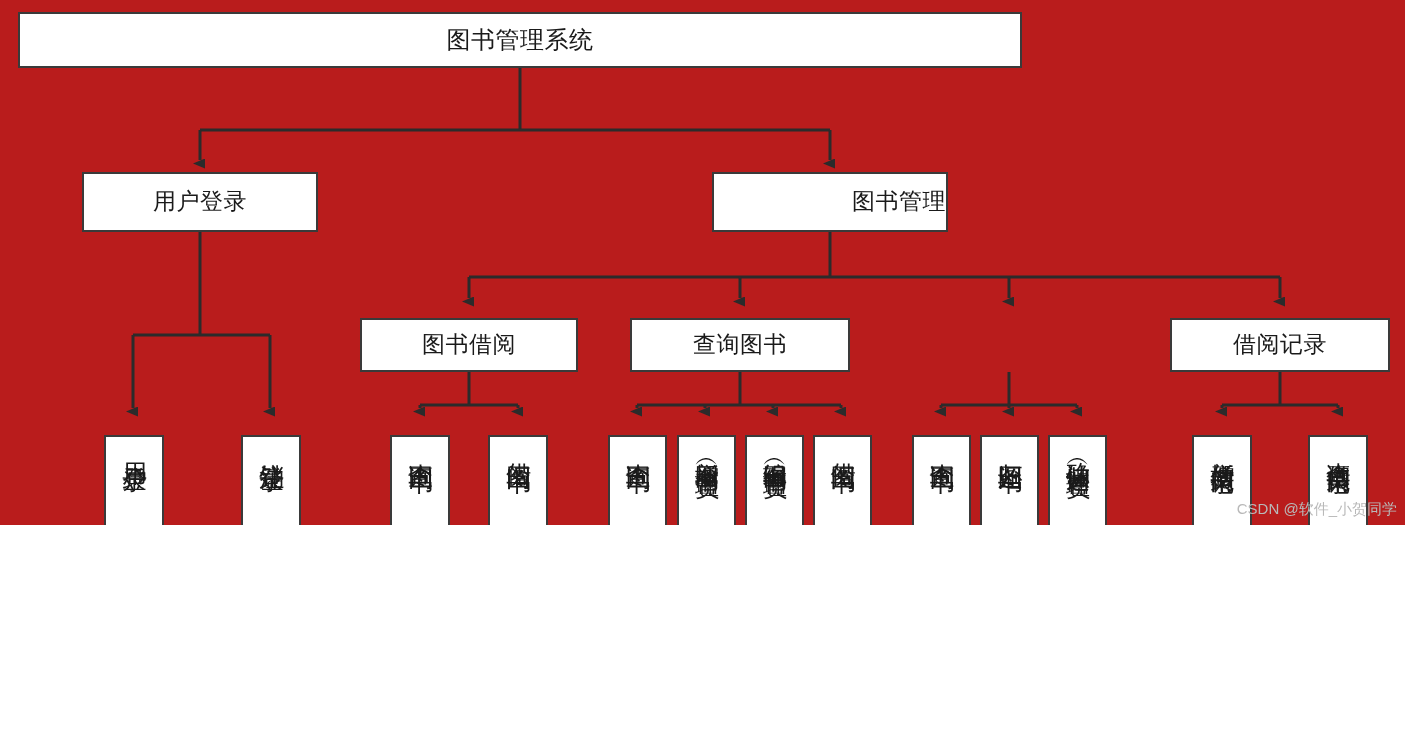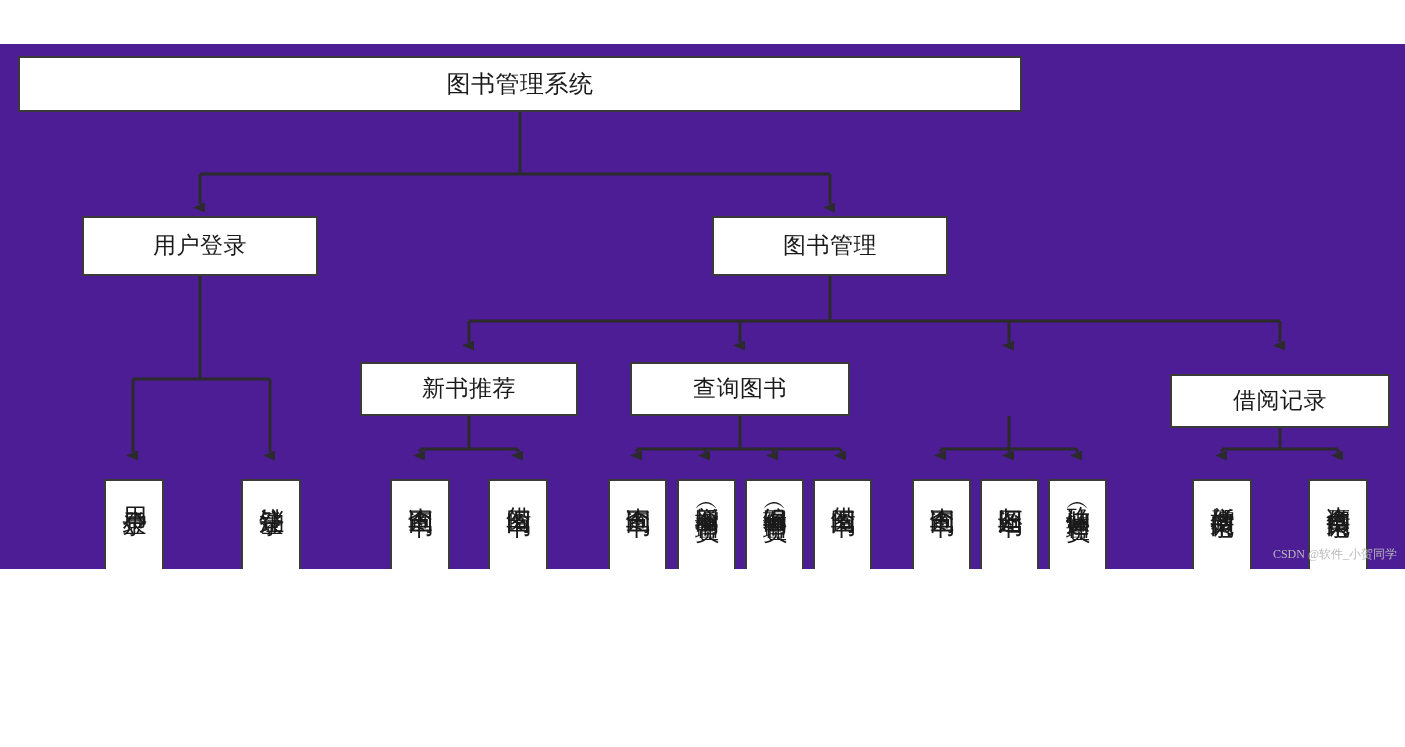--- a/index.html
+++ b/index.html
@@ -8,23 +8,22 @@
     padding: 0;
     background: #ffffff;
   }
   body {
     font-family: "DejaVu Sans", "Liberation Sans", sans-serif;
   }
   #canvas {
     position: relative;
     width: 1405px;
     height: 525px;
-    background: #4c1d95;
+    background: #b91c1c;
     overflow: hidden;
-    margin-top: 44px;
   }
   #diagram-svg {
     position: absolute;
     left: 0;
     top: 0;
     width: 1405px;
     height: 747px;
   }
   .node-box {
     position: absolute;
@@ -60,23 +59,23 @@
     font-size: 25px;
     line-height: 1.05;
     letter-spacing: 2px;
     white-space: nowrap;
   }
   .leaf.tall-text .node-label { font-size: 24px; }
   #watermark {
     position: absolute;
     right: 8px;
     bottom: 6px;
-    font-size: 12px;
+    font-size: 15px;
     color: #b9b9b9;
-    font-family: Liberation Serif, serif;
+    font-family: Liberation Sans, sans-serif;
     white-space: nowrap;
     pointer-events: none;
   }
 </style>
 </head>
 <body>
 
 <div id="canvas">
 
   <svg id="diagram-svg" viewBox="0 0 1405 747" xmlns="http://www.w3.org/2000/svg">
@@ -129,31 +128,31 @@
     </g>
   </svg>
 
   <div class="node-box horiz top-box" style="left:18px; top:12px; width:1004px; height:56px;">
     <span class="node-label">图书管理系统</span>
   </div>
 
   <div class="node-box horiz" style="left:82px; top:172px; width:236px; height:60px;">
     <span class="node-label">用户登录</span>
   </div>
-  <div class="node-box horiz" style="left:712px; top:172px; width:236px; height:60px;">
+  <div class="node-box horiz" style="left:712px; top:172px; width:236px; height:60px;justify-content:flex-end;">
     <span class="node-label">图书管理</span>
   </div>
 
   <div class="node-box horiz" style="left:360px; top:318px; width:218px; height:54px;">
-    <span class="node-label">新书推荐</span>
+    <span class="node-label">图书借阅</span>
   </div>
   <div class="node-box horiz" style="left:630px; top:318px; width:220px; height:54px;">
     <span class="node-label">查询图书</span>
   </div>
-  <div class="node-box horiz" style="left:1170px; top:330px; width:220px; height:54px;">
+  <div class="node-box horiz" style="left:1170px; top:318px; width:220px; height:54px;">
     <span class="node-label">借阅记录</span>
   </div>
 
   <div class="node-box leaf" style="left:104px; top:435px; width:60px; height:300px;">
     <span class="node-label">用户登录</span>
   </div>
   <div class="node-box leaf" style="left:241px; top:435px; width:60px; height:300px;">
     <span class="node-label">注销登录</span>
   </div>
 

